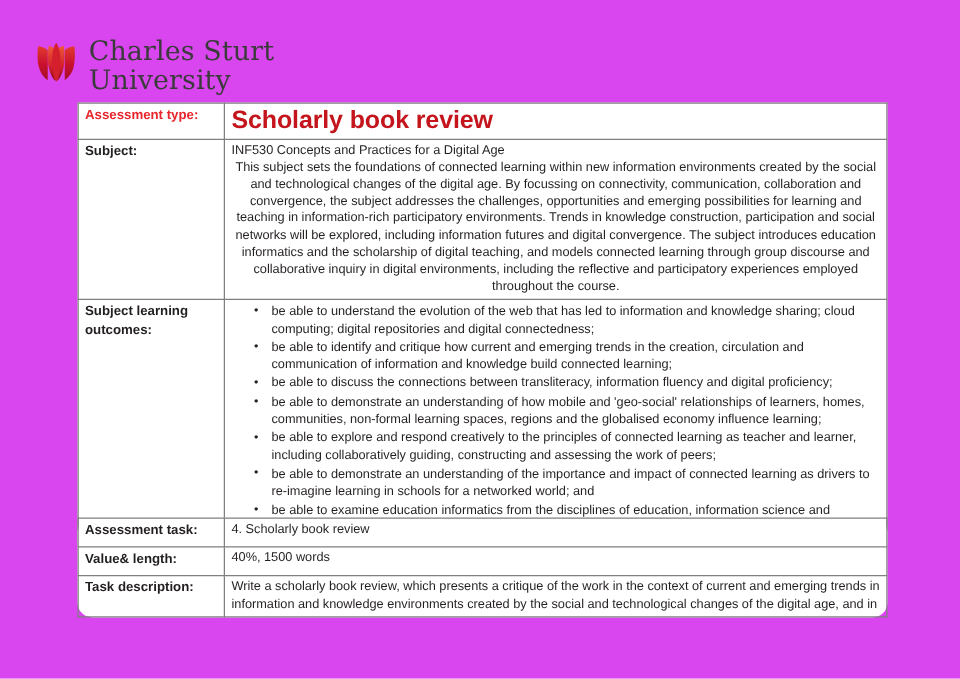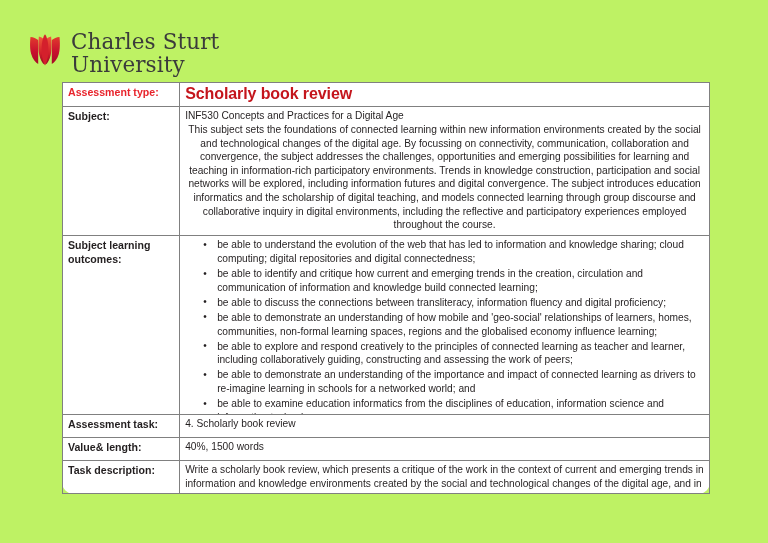--- a/index.html
+++ b/index.html
@@ -11,21 +11,21 @@
     height: 543px;
     background: #ffffff;
     font-family: "Liberation Sans", sans-serif;
     color: #231f20;
     overflow: hidden;
   }
   .page {
     position: relative;
     width: 768px;
     height: 543px;
-    background: #bef264;
+    background: #d946ef;
   }
 
   
   .masthead {
     position: absolute;
     left: 28px;
     top: 30px;
     display: flex;
     align-items: flex-start;
     gap: 9px;
@@ -87,21 +87,21 @@
     color: #231f20;
   }
   .lbl-red {
     font-weight: bold;
     font-size: 10.6px;
     color: #e8242c;
   }
   .title-red {
     color: #c4151c;
     font-weight: bold;
-    font-size: 16px;
+    font-size: 20px;
     line-height: 1.15;
     letter-spacing: -0.1px;
   }
   .bold-line {
     font-weight: normal;
   }
   .para {
     text-align: center;
   }
 

